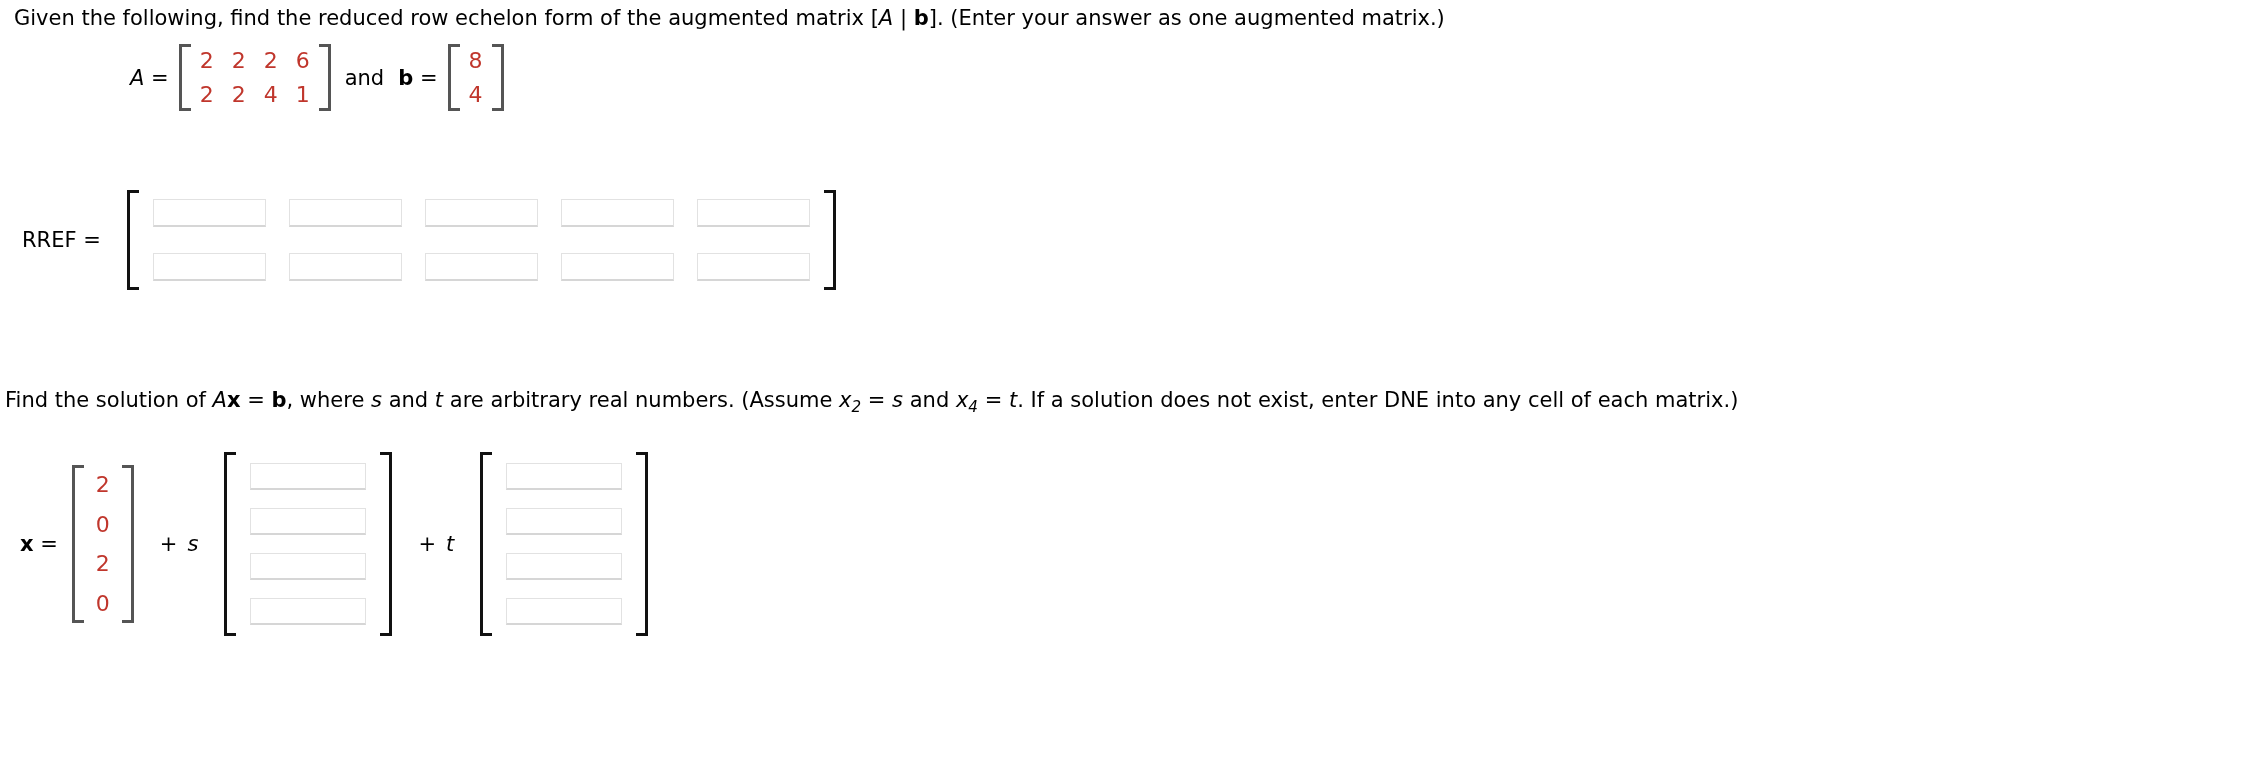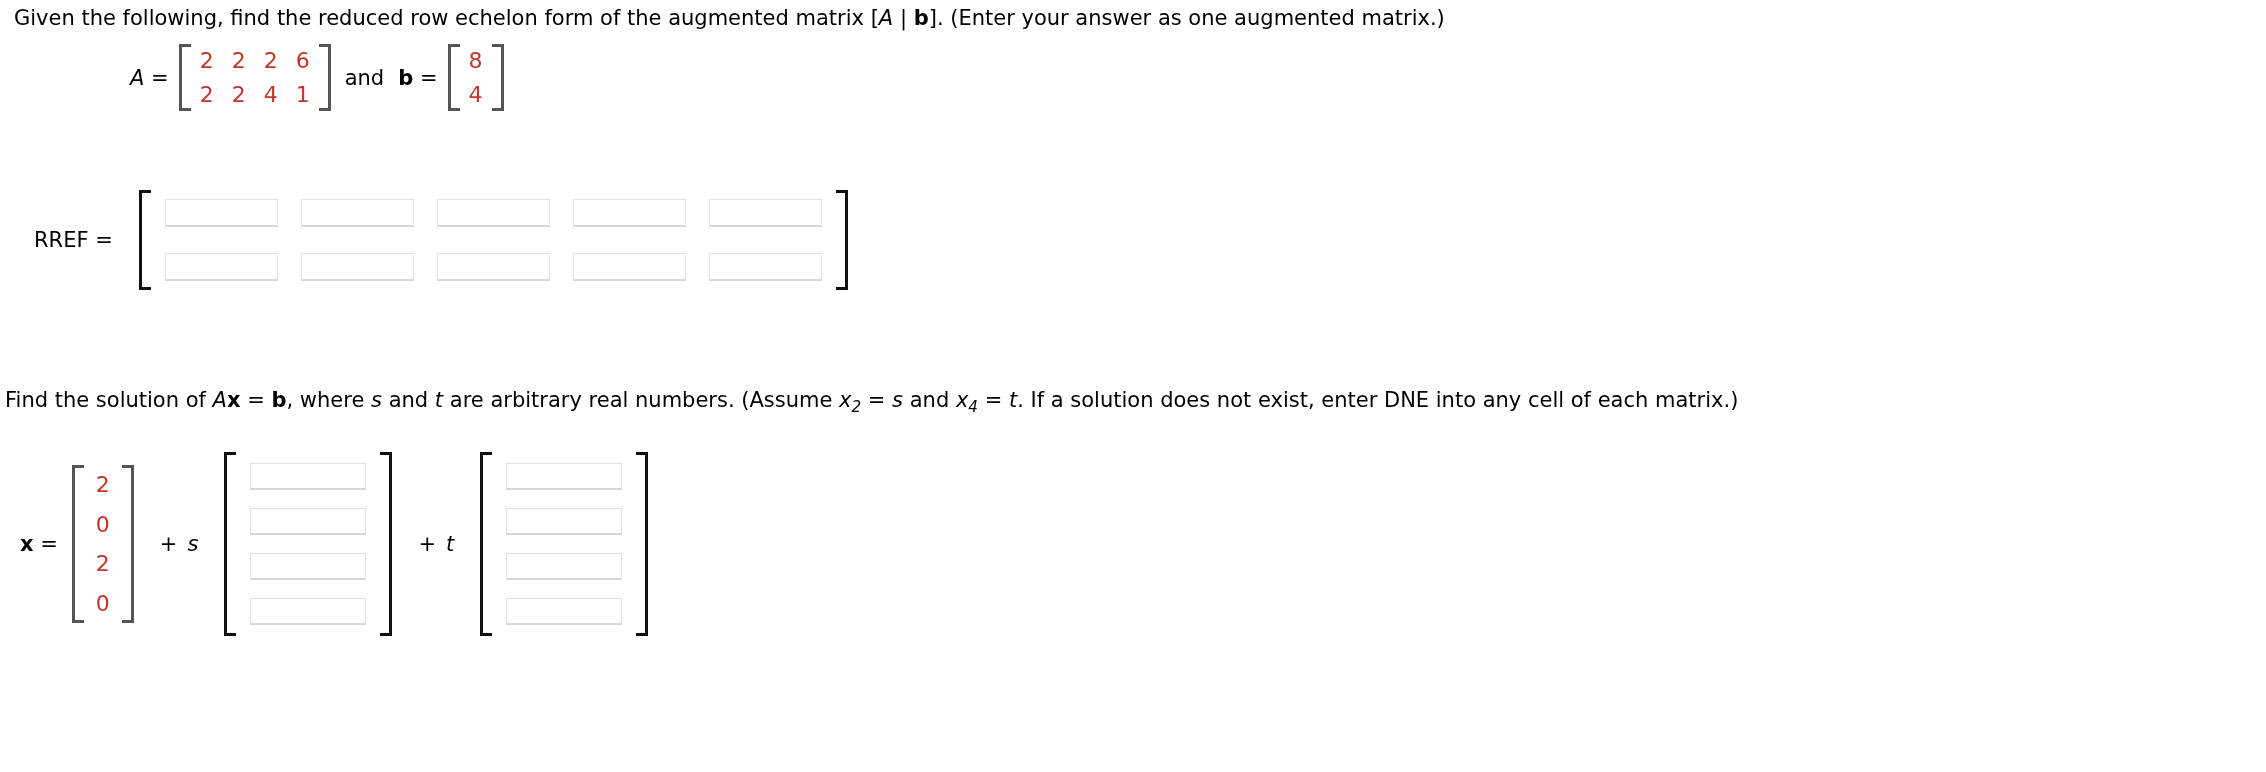--- a/index.html
+++ b/index.html
@@ -111,21 +111,20 @@
     position: absolute;
     left: 22px;
     top: 190px;
     display: flex;
     align-items: center;
   }
   #rref-label {
     font-size: 21px;
     margin-right: 26px;
     white-space: nowrap;
-    margin-left: 12px;
   }
   #rref-grid {
     grid-template-columns: repeat(5, 113px);
     grid-auto-rows: 28px;
     gap: 26px 23px;
     padding: 9px 14px;
   }
   #rref-grid .ansbox { width: 113px; height: 28px; }
 
   #q2-text { position: absolute; left: 5px; top: 388px; }

